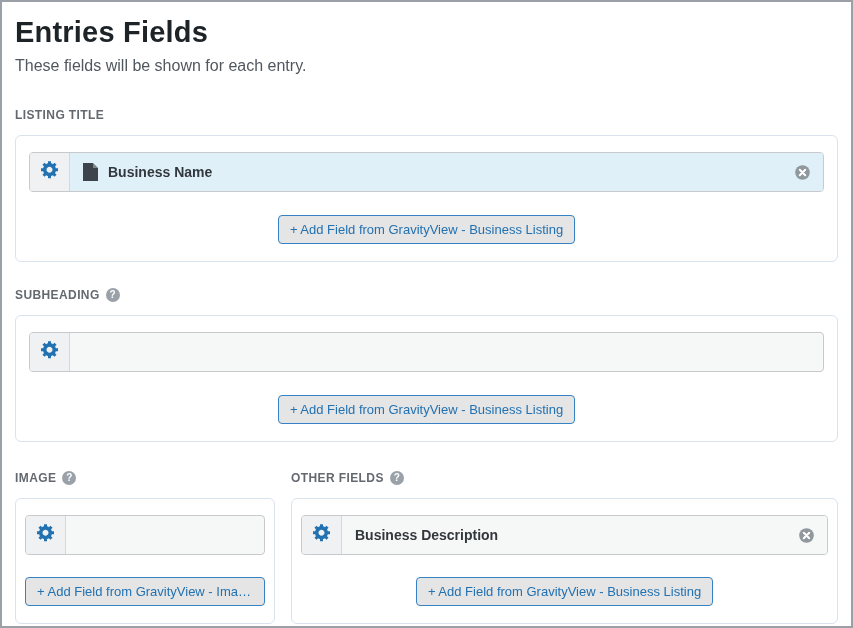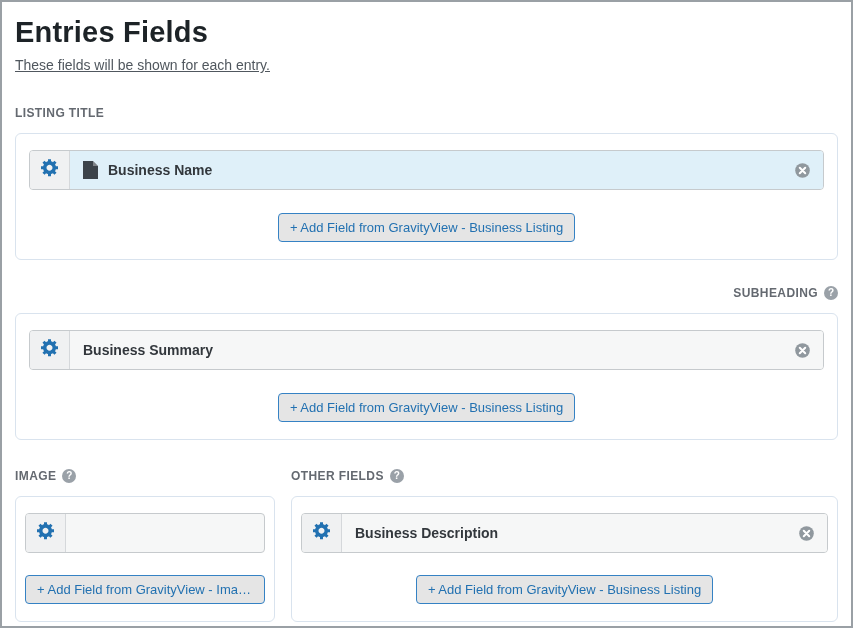--- a/index.html
+++ b/index.html
@@ -11,29 +11,29 @@
     color: #32373c;
     padding: 12px 13px 0 13px;
     overflow: hidden;
     position: relative;
   }
   .page-title {
     font-size: 29px; font-weight: 700; color: #1d2327;
     letter-spacing: 0.2px; line-height: 1.25;
   }
   .page-subtitle {
-    margin-top: 7px; font-size: 14px; color: #50575e; text-decoration: underline;
+    margin-top: 7px; font-size: 16px; color: #50575e;
   }
   .section-label {
     display: flex; align-items: center; gap: 6px;
     font-size: 12px; font-weight: 700; color: #646970;
     text-transform: uppercase; letter-spacing: 0.4px;
   }
   .section-label.first { margin-top: 33px; }
-  .section-label.mid { margin-top: 26px; justify-content: flex-end; }
+  .section-label.mid { margin-top: 26px; }
   .help-icon {
     width: 14px; height: 14px; border-radius: 50%;
     background: #9aa1a8; color: #fff;
     font-size: 10px; font-weight: 700; line-height: 14px;
     text-align: center; display: inline-block;
     letter-spacing: 0;
   }
   .panel {
     margin-top: 13px;
     background: #fff;
@@ -119,29 +119,20 @@
   <span>SUBHEADING</span>
   <span class="help-icon">?</span>
 </div>
 <div class="panel">
   <div class="field-row">
     <div class="gear-cell">
       <span><svg viewBox="0 0 20 20">
             <path d="M18 11.2H15.8c-.17.7-.44 1.35-.8 1.93l1.53 1.53-2.1 2.1-1.53-1.53c-.58.36-1.23.63-1.93.8V18.2H8v-2.17c-.7-.17-1.35-.44-1.93-.8l-1.53 1.53-2.1-2.1 1.53-1.53c-.36-.58-.63-1.23-.8-1.93H1V8.2h2.17c.17-.7.44-1.35.8-1.93L2.44 4.74l2.1-2.1 1.53 1.53c.58-.36 1.23-.63 1.93-.8V1.2h3v2.17c.7.17 1.35.44 1.93.8l1.53-1.53 2.1 2.1-1.53 1.53c.36.58.63 1.23.8 1.93H18v3zm-8.5 1.5c1.66 0 3-1.34 3-3s-1.34-3-3-3-3 1.34-3 3 1.34 3 3 3z"></path>
           </svg></span>
     </div>
-    <div class="label-cell">
-      <span class="field-label">Business Summary</span>
-      <span class="dismiss-icon">
-          <svg viewBox="0 0 20 20">
-            <circle cx="10" cy="10" r="8.6" fill="#90989e"></circle>
-            <path d="M6.8 6.8l6.4 6.4M13.2 6.8l-6.4 6.4" stroke="#fff" stroke-width="2.4" stroke-linecap="round"></path>
-          </svg>
-        </span>
-    </div>
   </div>
   <div class="add-row">
     <button class="add-field-btn">+ Add Field from GravityView - Business Listing</button>
   </div>
 </div>
 
 <div class="bottom-grid">
 
   <div class="bottom-col-image">
     <div class="section-label">

